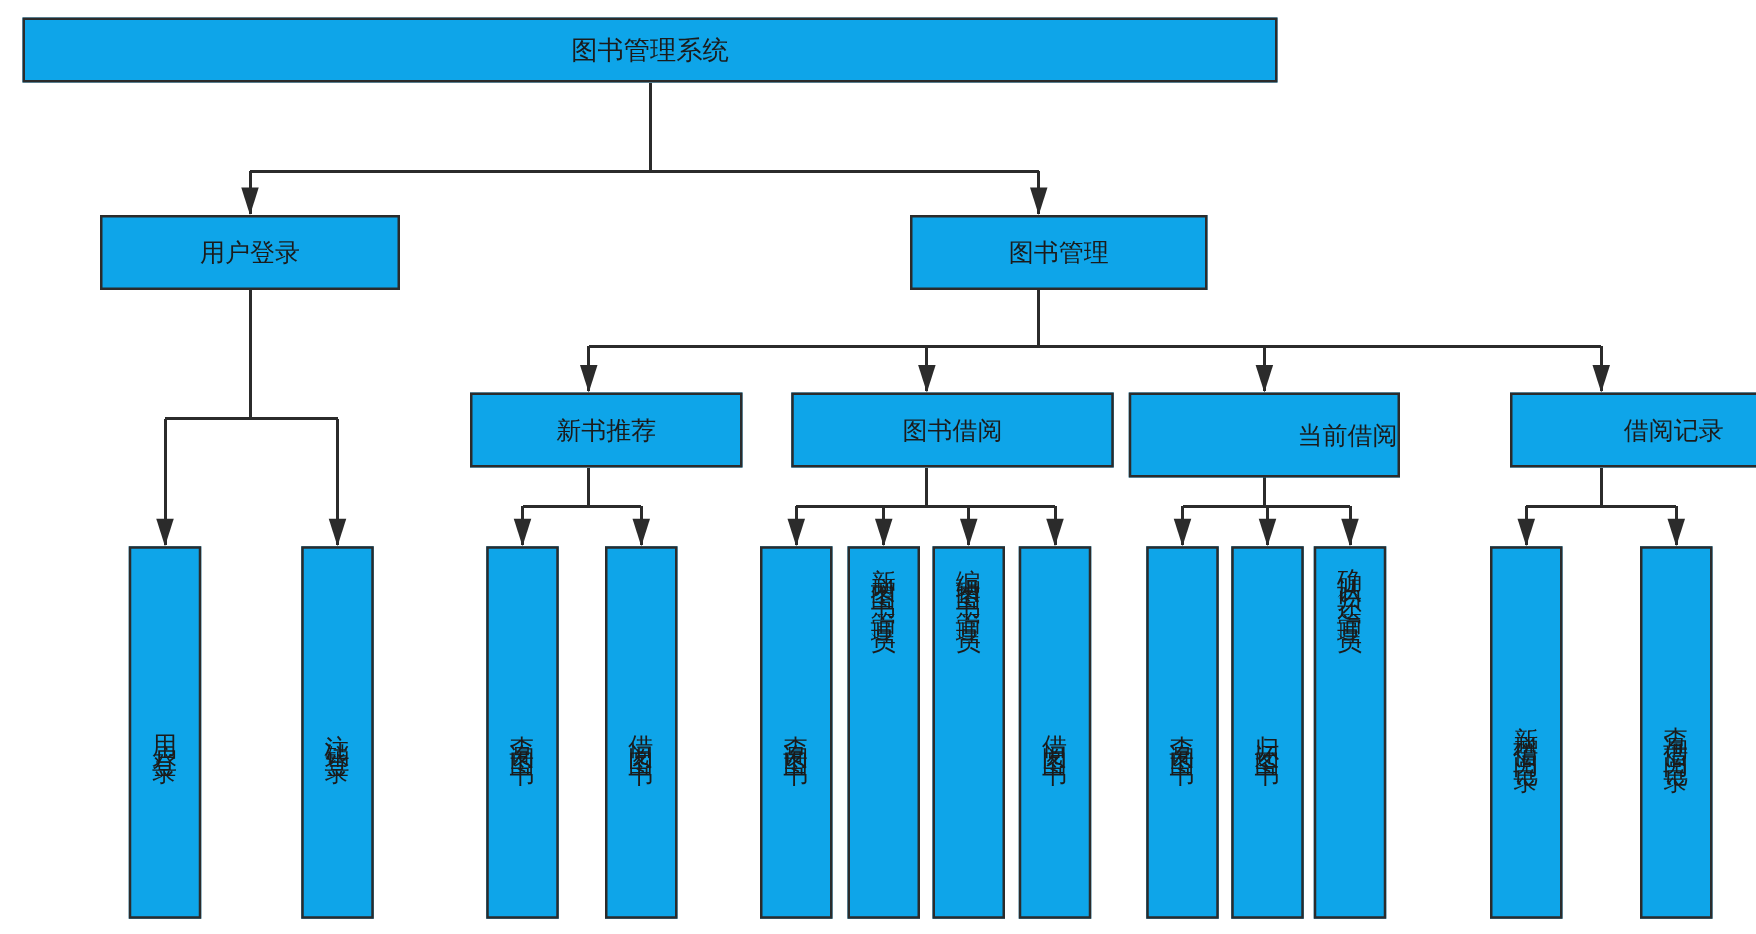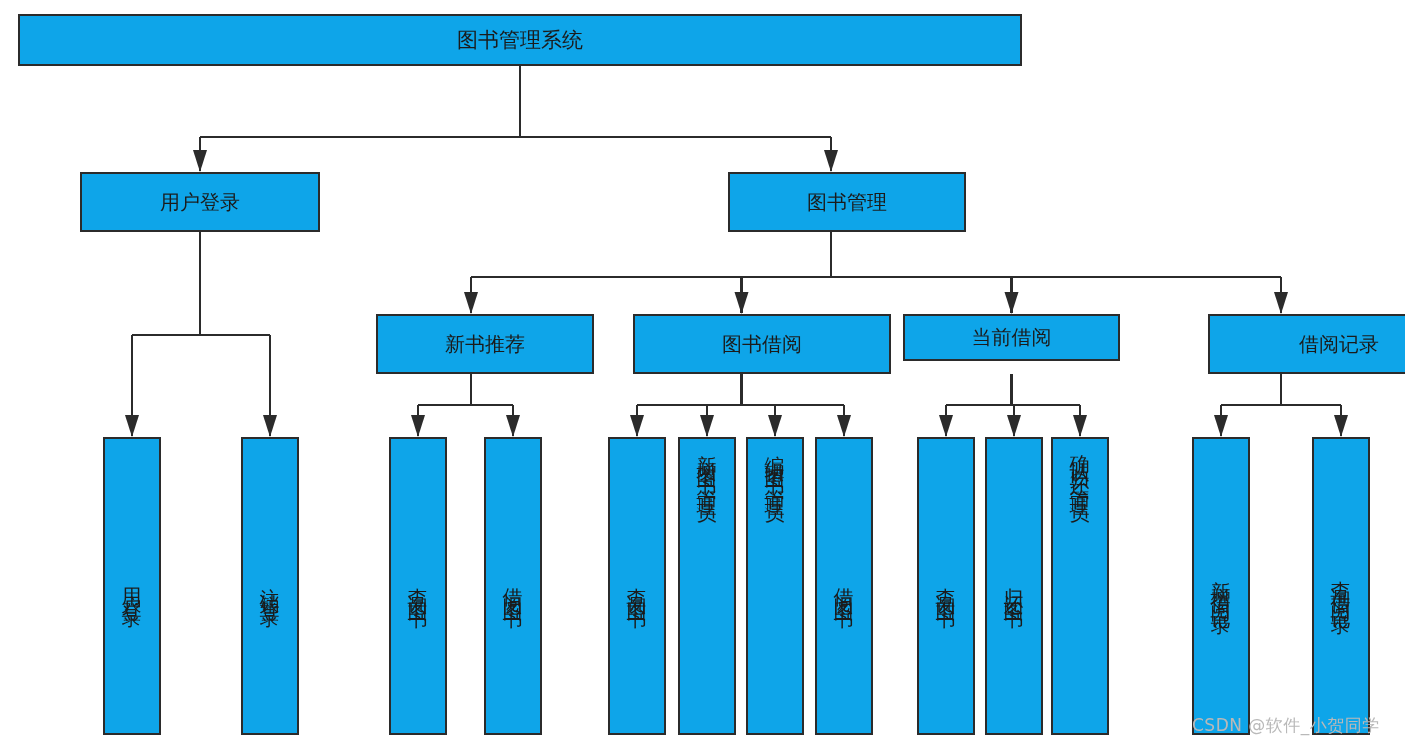--- a/index.html
+++ b/index.html
@@ -136,21 +136,21 @@
       </div>
       <div class="node level-2" id="node-l2b" style="left: 712px; top: 172px; width: 238px; height: 60px; margin-left: 16px;">
         <span class="node-label">图书管理</span>
       </div>
       <div class="node level-3" id="node-l3a" style="left: 376px; top: 314px; width: 218px; height: 60px;">
         <span class="node-label">新书推荐</span>
       </div>
       <div class="node level-3" id="node-l3b" style="left: 633px; top: 314px; width: 258px; height: 60px;">
         <span class="node-label">图书借阅</span>
       </div>
-      <div class="node level-3" id="node-l3c" style="left: 903px; top: 314px; width: 217px; height: 47px;">
+      <div class="node level-3" id="node-l3c" style="left: 903px; top: 314px; width: 217px; height: 68px; justify-content: flex-end;">
         <span class="node-label">当前借阅</span>
       </div>
       <div class="node level-3" id="node-l3d" style="left: 1208px; top: 314px; width: 218px; height: 60px; padding-left: 44px;">
         <span class="node-label">借阅记录</span>
       </div>
       <div class="node leaf centered" id="node-f1" style="left: 103px; top: 437px; width: 58px; height: 298px;">
         <span class="node-label">用户登录</span>
       </div>
       <div class="node leaf centered" id="node-f2" style="left: 241px; top: 437px; width: 58px; height: 298px;">
         <span class="node-label">注销登录</span>
@@ -182,14 +182,13 @@
       <div class="node leaf" id="node-f11" style="left: 1051px; top: 437px; width: 58px; height: 298px;">
         <span class="node-label">确认归还（管理员）</span>
       </div>
       <div class="node leaf centered" id="node-f12" style="left: 1192px; top: 437px; width: 58px; height: 298px;">
         <span class="node-label">新增借阅记录</span>
       </div>
       <div class="node leaf centered" id="node-f13" style="left: 1312px; top: 437px; width: 58px; height: 298px;">
         <span class="node-label">查询借阅记录</span>
       </div>
     </div>
-  <div class="watermark">CSDN @软件_小贺同学</div>
 </div>
 
 </body></html>

